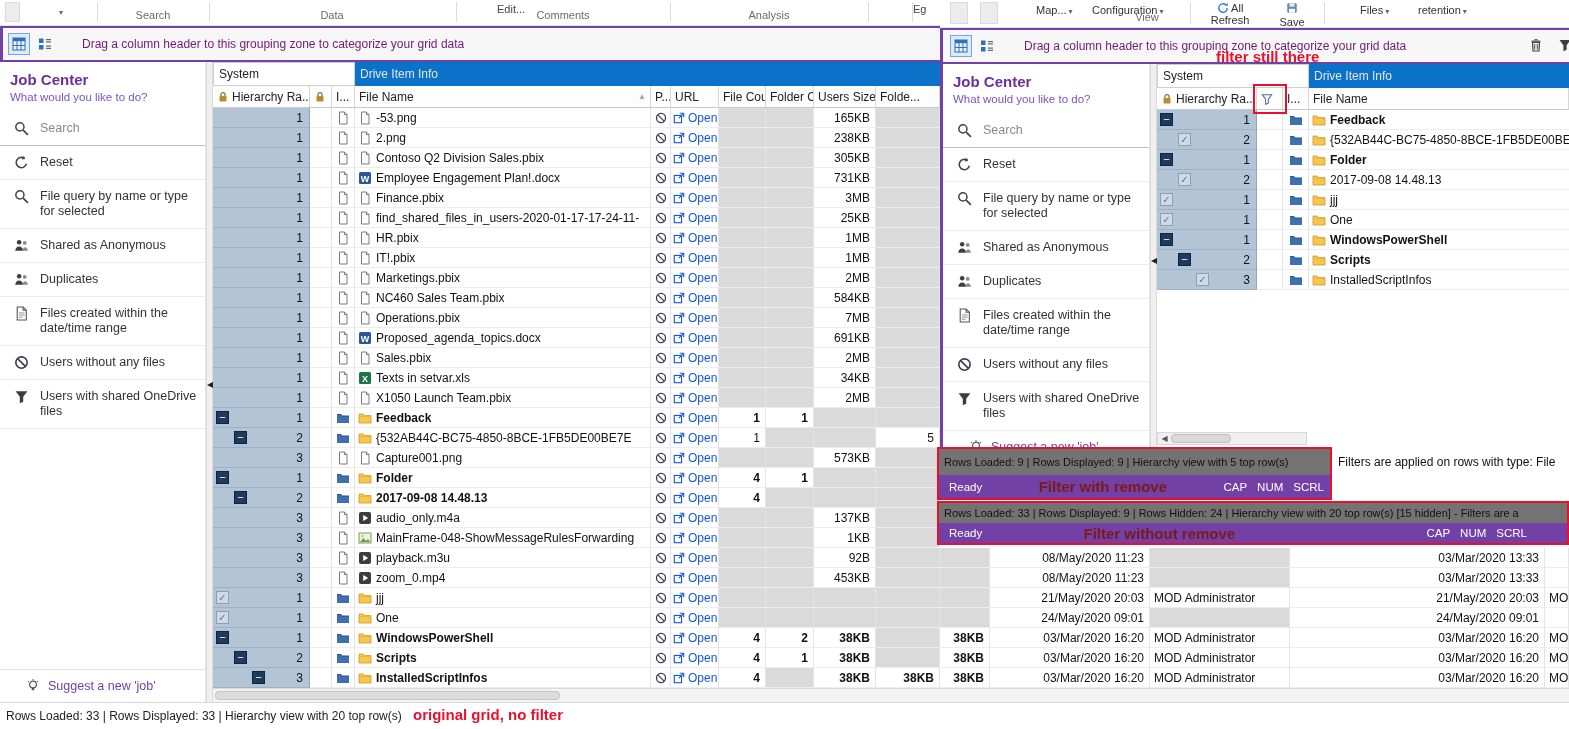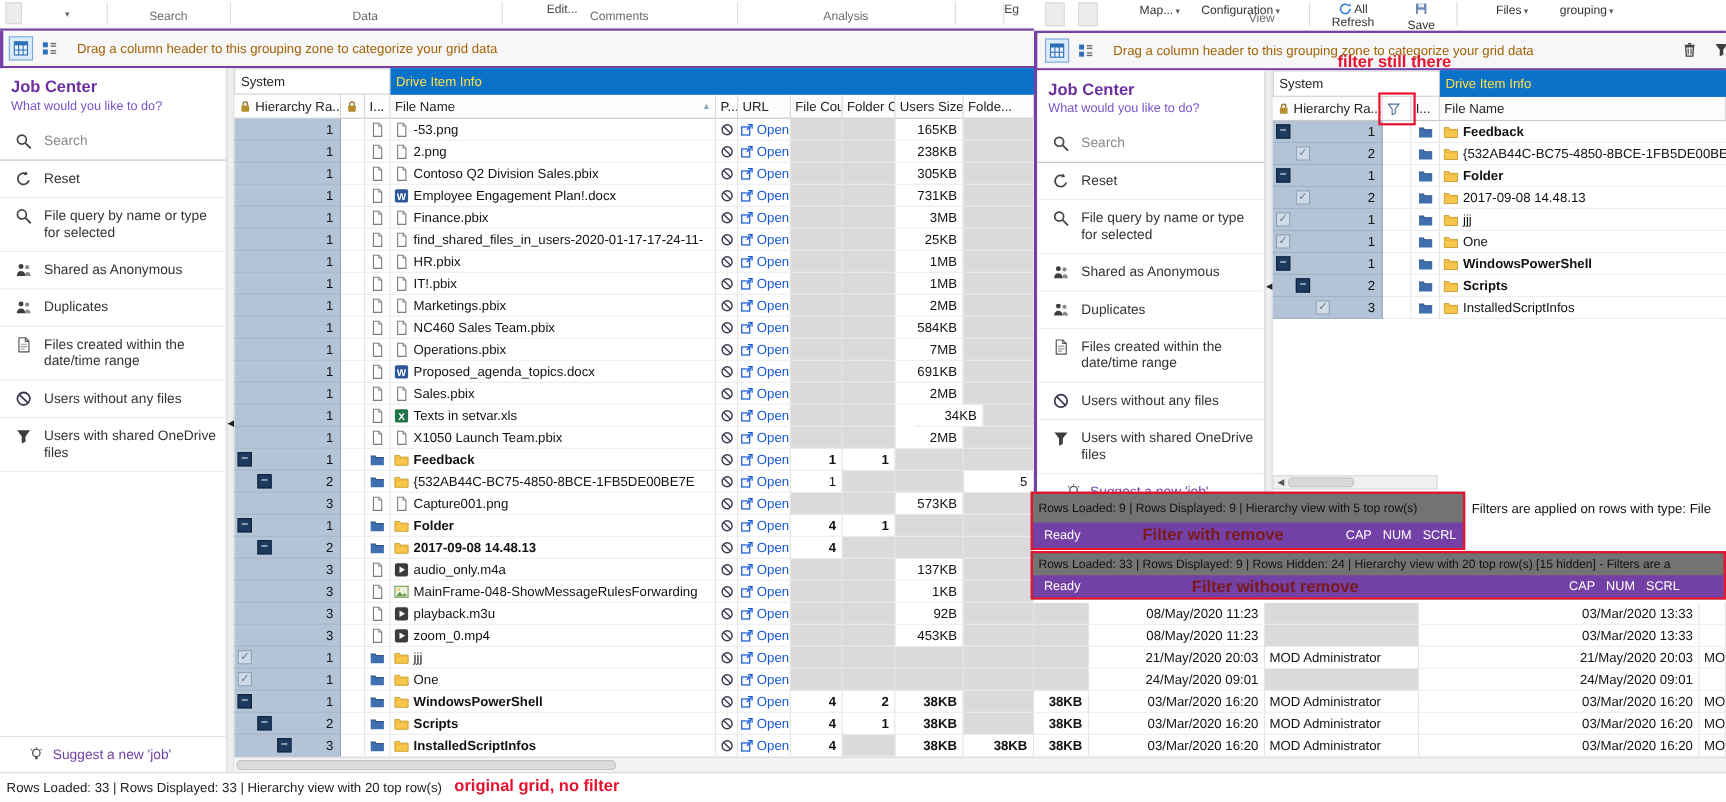--- a/index.html
+++ b/index.html
@@ -20,41 +20,41 @@
   .rbtn{position:absolute;font-size:11px;color:#333;white-space:nowrap}
   .caret{font-size:8px;color:#666;margin-left:2px}
   .stub{position:absolute;background:#ececec;border:1px solid #dadada}
 
   .pline{background:#7340a5}
 
   
   .groupbar{background:#f7f7f7;display:flex;align-items:center}
   .viewbtn{width:22px;height:22px;border:1px solid transparent;display:flex;align-items:center;justify-content:center;background:transparent;padding:0}
   .viewbtn.sel{border-color:#7aa7d8;background:#dcebfa}
-  .ghint{font-size:12px;color:#a16207;margin-left:14px;white-space:nowrap}
+  .ghint{font-size:12px;color:#701a75;margin-left:26px;white-space:nowrap}
 
   
   .sidebar{background:#fff;border-right:1px solid #e3e3e3}
   .jc-title{font-size:15px;font-weight:bold;color:#6b2f9e;padding:9px 10px 0}
   .jc-sub{font-size:11.5px;color:#7b52c9;padding:3px 10px 9px}
   .jc-item{display:flex;align-items:flex-start;gap:11px;padding:9px 8px 9px 14px;border-bottom:1px solid #ececec;font-size:12.5px;color:#333;line-height:15px;cursor:default}
   .jc-item .ic{width:15px;height:15px;margin-top:0}
   .jc-item.ph{border-bottom:1px solid #bdbdbd}
   .jc-item.ph .jc-label{color:#8a8a8a}
   .jc-suggest{display:flex;align-items:center;gap:8px;font-size:12.5px;color:#7340a5;padding:9px 8px 9px 26px;border-top:1px solid #e0e0e0;background:#fff}
 
   
   .splitter{background:#efefef;border-left:1px solid #dcdcdc;border-right:1px solid #dcdcdc}
   .split-arrow{position:absolute;left:-1px;width:8px;font-size:8px;color:#222;text-align:center;line-height:10px}
 
   
   .gh-row{display:flex;height:24px}
   .gh{display:flex;align-items:center;padding:0 5px;font-size:12px;border:1px solid #cfcfcf;border-left:none;color:#222;background:#fff;overflow:hidden;white-space:nowrap}
   .gh:first-child{border-left:1px solid #cfcfcf}
-  .gh-drive{color:#fde047;background:#0b72c9;border-color:#0b72c9}
+  .gh-drive{color:#e5e5e5;background:#0b72c9;border-color:#0b72c9}
   .ch-row{display:flex;height:22px;background:#fdfdfd}
   .ch{display:flex;align-items:center;gap:3px;padding:0 4px;font-size:12px;color:#222;border-right:1px solid #d6d6d6;border-bottom:1px solid #c9c9c9;overflow:hidden;white-space:nowrap}
   .sort{margin-left:auto;font-size:8px;color:#8fa8c0}
   .grid-row{display:flex;height:20px;background:#fff}
   .cell{display:flex;align-items:center;border-right:1px solid #e4e4e4;border-bottom:1px solid #ededed;overflow:hidden;white-space:nowrap;font-size:12px;color:#111;flex:none}
   .cell.hier{background:#b3c4d6;justify-content:flex-end;padding-right:6px;position:relative;border-right:1px solid #92a6ba;border-bottom:1px solid #9fb2c5}
   .cell.gray{background:#dadada}
   .cell.valnum{justify-content:flex-end;padding-right:5px}
   .cell.c-center{justify-content:center}
   .xp{position:absolute;top:3px;width:13px;height:13px;background:#1d3a5f;border:1px solid #12243c;color:#fff;font-size:11px;line-height:11px;text-align:center}
@@ -972,21 +972,21 @@
                     <rect x="1.5" y="4" width="8.5" height="8.5" fill="none" stroke="#1558d6" stroke-width="1.3"></rect>
                     <path d="M8 1.5h4.5V6" fill="none" stroke="#1558d6" stroke-width="1.3"></path>
                     <line x1="12.2" y1="1.8" x2="6.8" y2="7.2" stroke="#1558d6" stroke-width="1.3"></line>
                   </svg>
                 </span>
                 <span>Open</span>
               </span>
             </div>
             <div class="cell gray" style="width: 47px;"></div>
             <div class="cell gray" style="width: 48px;"></div>
-            <div class="cell valnum" style="width: 62px; margin-left: 18px;">
+            <div class="cell valnum" style="width: 62px;">
               <span>34KB</span>
             </div>
             <div class="cell gray" style="width: 64px;"></div>
           </div>
           <div class="grid-row">
             <div class="cell hier" style="width: 97px;">
               <span>1</span>
             </div>
             <div class="cell" style="width: 22px;"></div>
             <div class="cell c-center" style="width: 23px;">
@@ -1881,21 +1881,21 @@
             <svg viewBox="0 0 14 14">
               <rect x="1.5" y="1.5" width="11" height="11" rx="1" fill="#6a87b0"></rect>
               <rect x="4" y="1.5" width="6" height="4" fill="#dfe8f4"></rect>
               <rect x="3.5" y="8" width="7" height="4.5" fill="#fff"></rect>
             </svg>
           </span><br>
         <span>Save</span>
       </span>
       <span class="rsep" style="left:384px"></span>
       <span class="rbtn" style="left:420px;top:4px"><span>Files</span><span class="caret">▾</span></span>
-      <span class="rbtn" style="left:478px;top:4px"><span>grouping</span><span class="caret">▾</span></span>
+      <span class="rbtn" style="left:478px;top:4px"><span>retention</span><span class="caret">▾</span></span>
     </div>
     <div class="abs pline" style="left:0;top:28px;width:629px;height:2px"></div>
 
     <div class="abs groupbar" style="left:0;top:30px;width:629px;height:32px">
       <button class="viewbtn sel" style="margin-left:10px">
           <span class="ic">
             <svg viewBox="0 0 14 14">
               <rect x="1" y="1" width="12" height="12" fill="#eaf2fb" stroke="#2e6fb7"></rect>
               <rect x="1" y="1" width="12" height="3.2" fill="#2e6fb7"></rect>
               <line x1="5" y1="4" x2="5" y2="13" stroke="#2e6fb7"></line>

